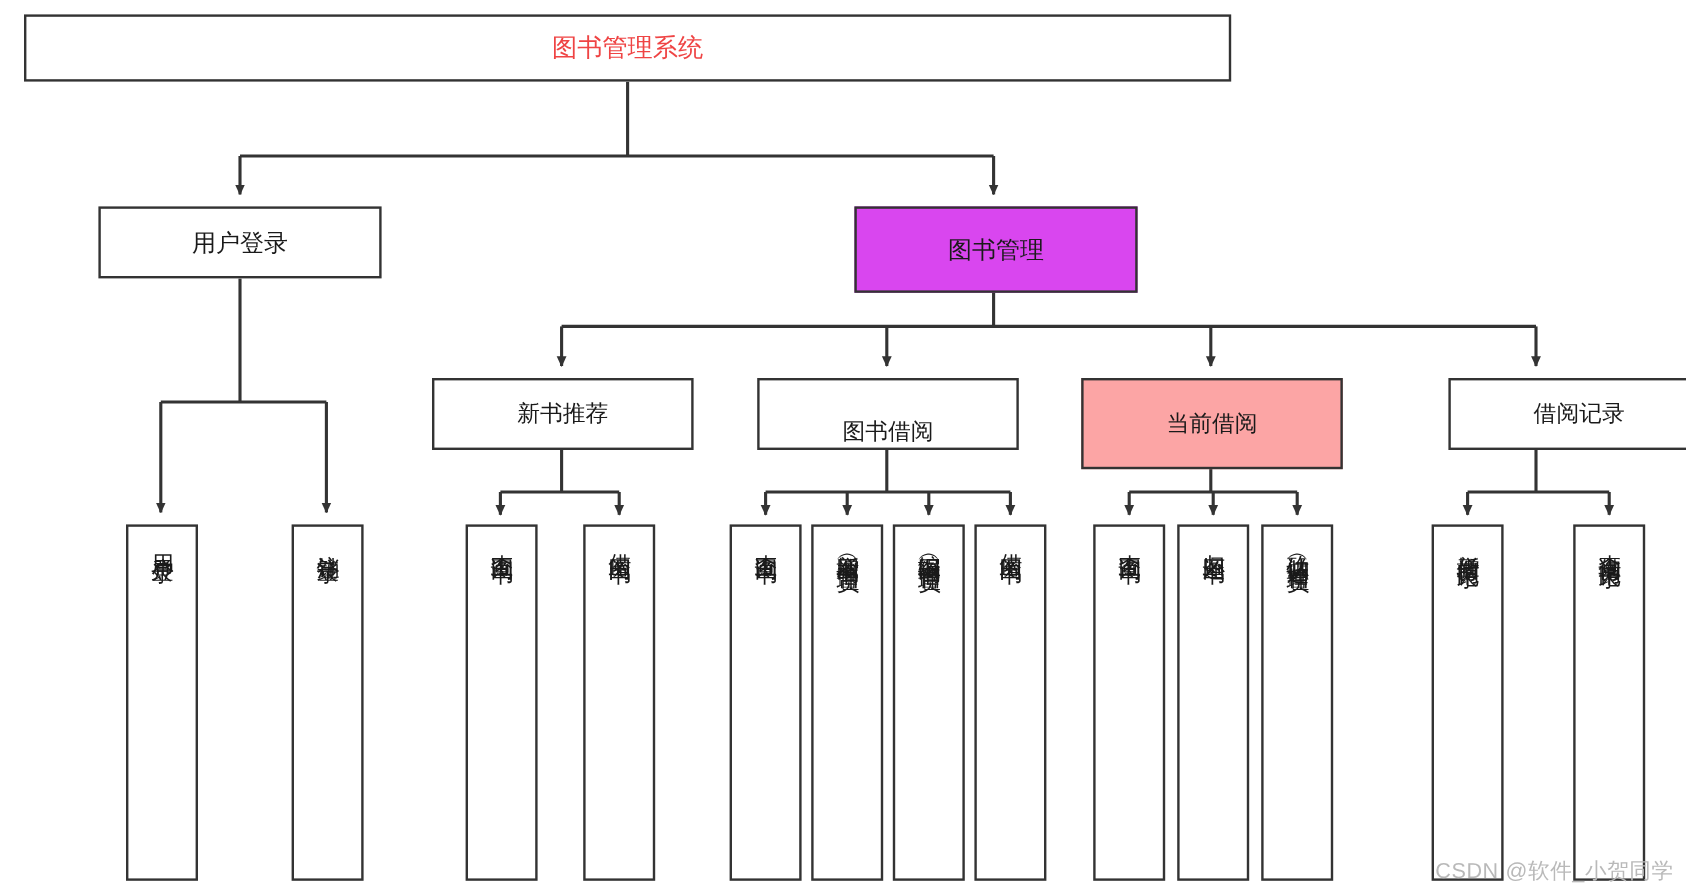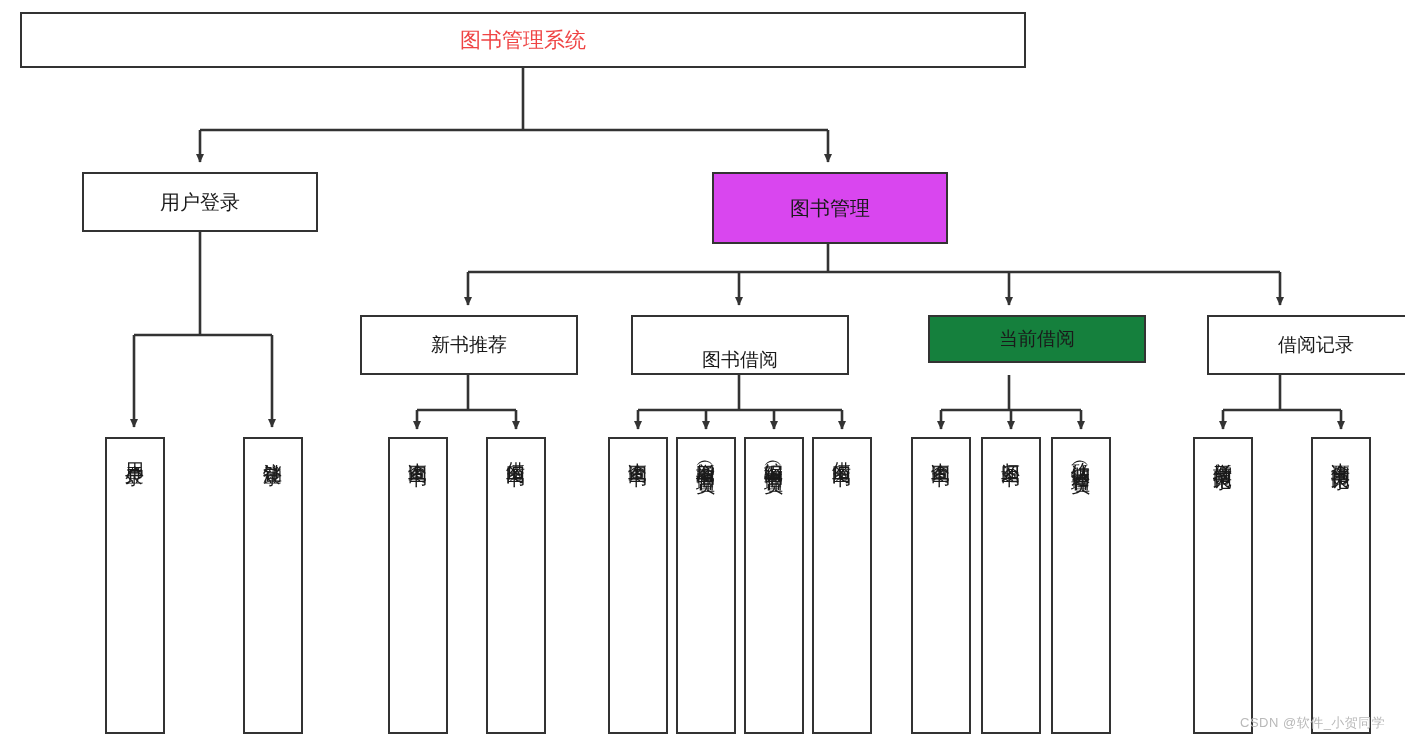--- a/index.html
+++ b/index.html
@@ -59,25 +59,24 @@
     display: block;
   }
   .htext {
     display: block;
     white-space: nowrap;
   }
   .watermark {
     position: absolute;
     left: 1196px;
     top: 714px;
-    font-size: 13px;
+    font-size: 18px;
     color: #b9b9b9;
     white-space: nowrap;
     letter-spacing: 0.5px;
-    padding-left: 44px;
   }
 </style>
 </head>
 <body>
 
 <div id="diagram-canvas" style="background: rgb(255, 255, 255);">
 
   <svg id="edge-layer" viewBox="0 0 1405 747" xmlns="http://www.w3.org/2000/svg">
     <defs>
       <marker id="arrowhead" markerWidth="9" markerHeight="9" refX="8.2" refY="4.5" orient="auto" markerUnits="userSpaceOnUse">
@@ -138,21 +137,21 @@
   <div class="node node-l2" style="left: 712px; top: 172px; width: 236px; height: 72px; border-color: rgb(51, 51, 51); background: #d946ef; color: rgb(26, 26, 26);">
     <span class="htext">图书管理</span>
   </div>
 
   <div class="node node-l3" style="left: 360px; top: 315px; width: 218px; height: 60px; border-color: rgb(51, 51, 51); background: rgb(255, 255, 255); color: rgb(26, 26, 26);">
     <span class="htext">新书推荐</span>
   </div>
   <div class="node node-l3" style="left: 631px; top: 315px; width: 218px; height: 60px; border-color: rgb(51, 51, 51); background: rgb(255, 255, 255); color: rgb(26, 26, 26); align-items: flex-end;">
     <span class="htext">图书借阅</span>
   </div>
-  <div class="node node-l3" style="left: 928px; top: 315px; width: 218px; height: 48px; border-color: rgb(51, 51, 51); background: #15803d; color: rgb(26, 26, 26);">
+  <div class="node node-l3" style="left: 901px; top: 315px; width: 218px; height: 76px; border-color: rgb(51, 51, 51); background: #fca5a5; color: rgb(26, 26, 26);">
     <span class="htext">当前借阅</span>
   </div>
   <div class="node node-l3" style="left: 1207px; top: 315px; width: 218px; height: 60px; border-color: rgb(51, 51, 51); background: rgb(255, 255, 255); color: rgb(26, 26, 26);">
     <span class="htext">借阅记录</span>
   </div>
 
   <div class="node node-leaf" style="left: 105px; top: 437px; width: 60px; height: 297px; border-color: rgb(51, 51, 51); background: rgb(255, 255, 255); color: rgb(26, 26, 26);">
     <span class="vtext">用户登录</span>
   </div>
   <div class="node node-leaf" style="left: 243px; top: 437px; width: 60px; height: 297px; border-color: rgb(51, 51, 51); background: rgb(255, 255, 255); color: rgb(26, 26, 26);">

